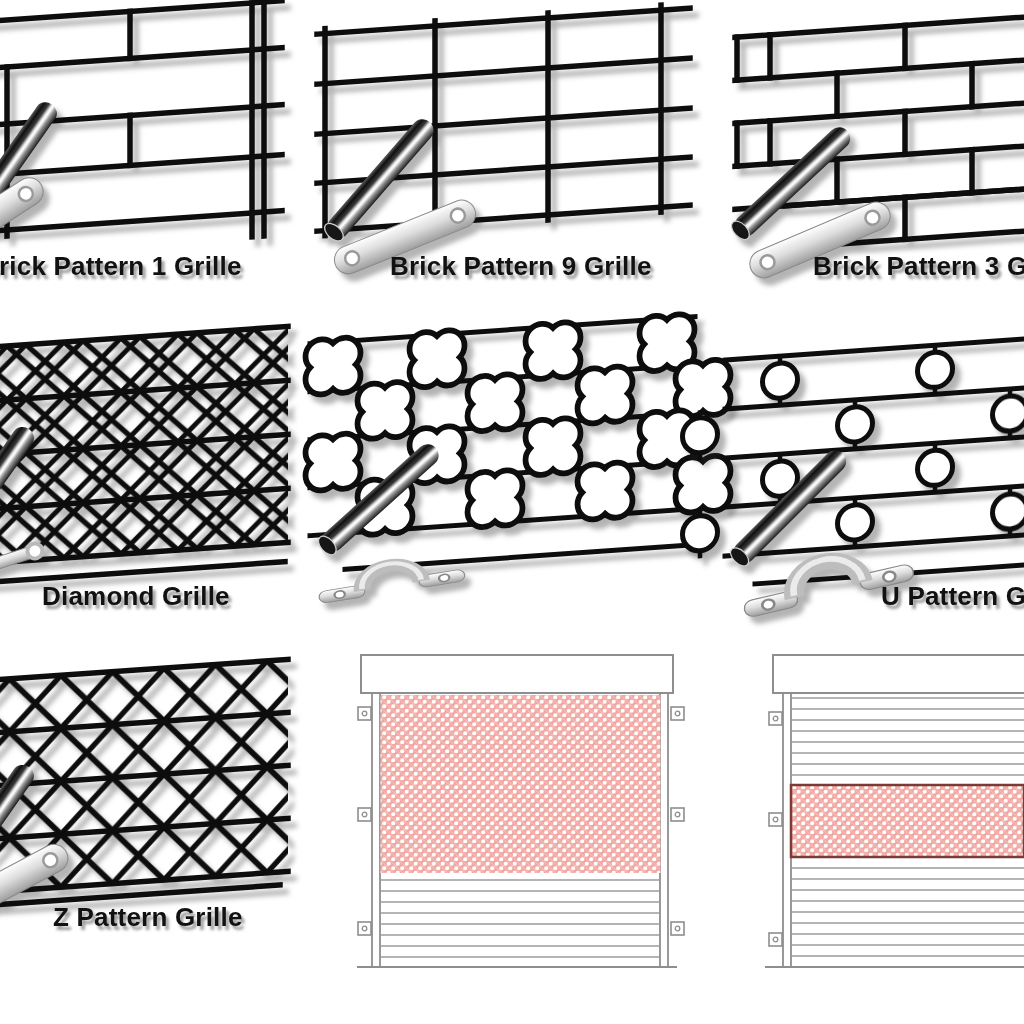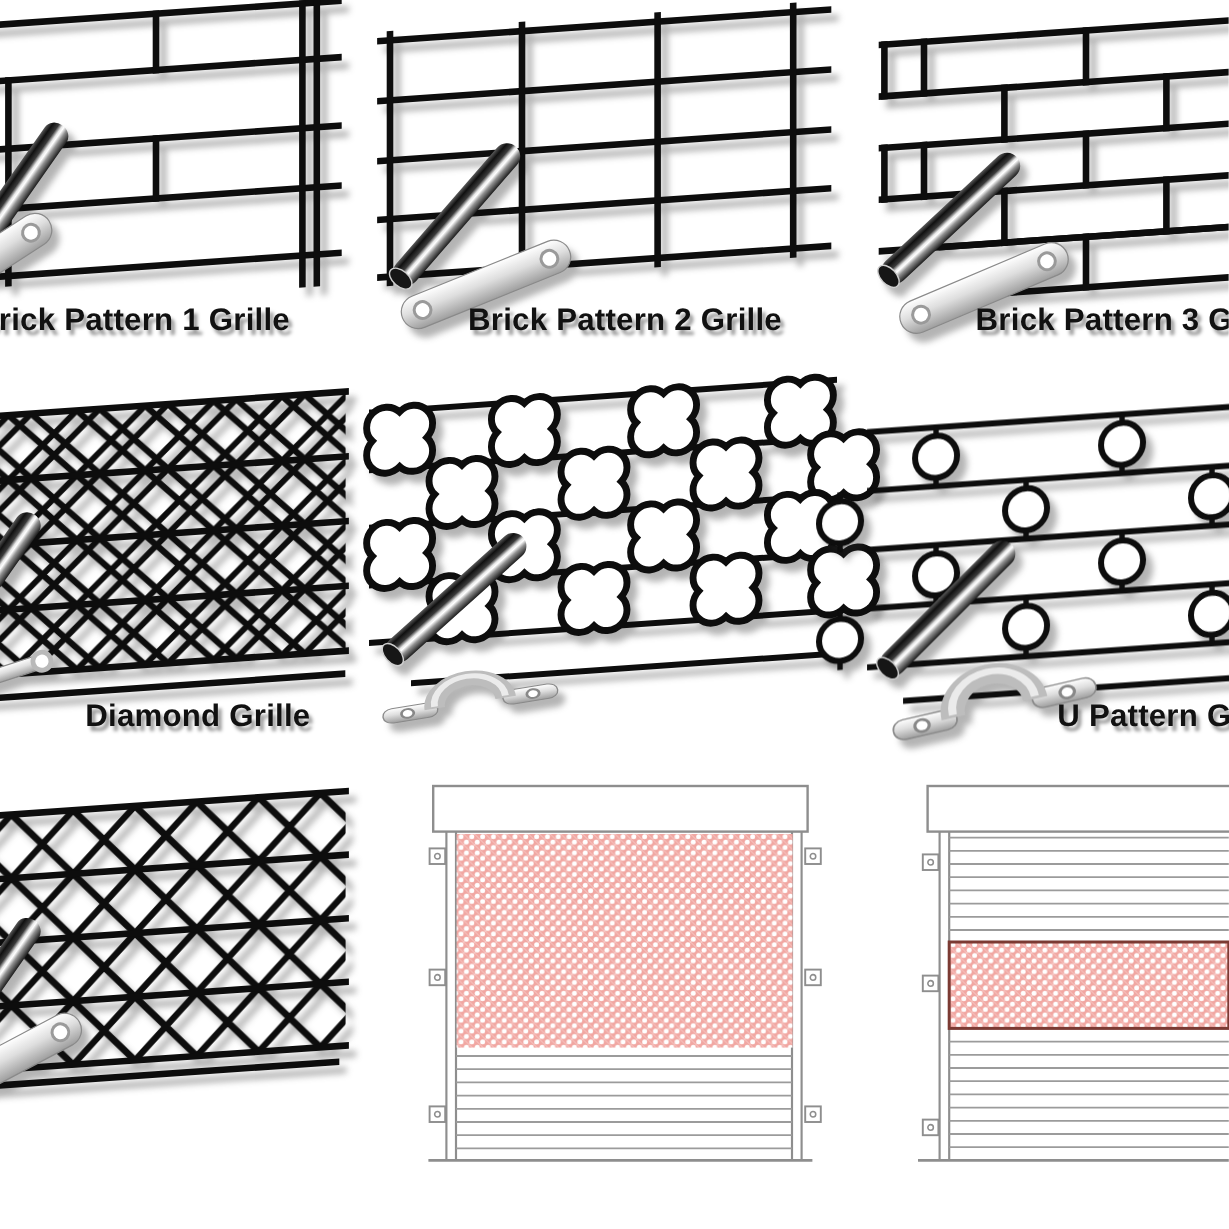--- a/index.html
+++ b/index.html
@@ -118,21 +118,21 @@
         <line x1="12" y1="184" x2="385" y2="184"></line>
         <line x1="12" y1="232" x2="385" y2="232"></line>
         <line x1="20" y1="30" x2="20" y2="237"></line>
         <line x1="130" y1="30" x2="130" y2="237"></line>
         <line x1="243" y1="30" x2="243" y2="237"></line>
         <line x1="356" y1="30" x2="356" y2="237"></line>
       </g>
       <use href="#tube" transform="translate(18,228) rotate(-49)"></use>
       <use href="#bracketFlat" transform="translate(100,237) rotate(-22)"></use>
     </svg>
-    <div class="glabel" style="left:85px;top:251px">Brick Pattern 2 Grille</div>
+    <div class="glabel" style="left:85px;top:251px">Brick Pattern 9 Grille</div>
   </div>
 
   
   <div class="cell" style="left:725px;top:0;width:300px;height:300px">
     <svg class="grille-svg" width="300" height="300">
       <g transform="skewY(-4)" stroke="#0d0d0d" stroke-width="5.5" stroke-linecap="square">
         <line x1="10" y1="38" x2="300" y2="38"></line>
         <line x1="10" y1="81" x2="300" y2="81"></line>
         <line x1="10" y1="124" x2="300" y2="124"></line>
         <line x1="10" y1="167" x2="300" y2="167"></line>
@@ -171,21 +171,21 @@
           <line x1="0" y1="72" x2="338" y2="72"></line>
           <line x1="0" y1="126" x2="338" y2="126"></line>
           <line x1="0" y1="180" x2="338" y2="180"></line>
           <line x1="0" y1="234" x2="338" y2="234"></line>
           <line x1="15" y1="253" x2="335" y2="253"></line>
         </g>
       </g>
       <use href="#tube" transform="translate(-10,205) rotate(-55) scale(0.93,1)"></use>
       <use href="#ringStrip" transform="translate(45,232) rotate(-18)"></use>
     </svg>
-    <div class="glabel" style="left:121px;top:249px">Diamond Grille</div>
+    <div class="glabel" style="left:92px;top:249px">Diamond Grille</div>
   </div>
 
   
   <div class="cell" style="left:305px;top:332px;width:395px;height:285px">
     <svg class="grille-svg" width="395" height="285">
       <g transform="skewY(-4)">
         <g stroke="#0d0d0d" stroke-width="5" stroke-linecap="square">
           <line x1="5" y1="12" x2="390" y2="12"></line>
           <line x1="5" y1="60" x2="390" y2="60"></line>
           <line x1="5" y1="108" x2="390" y2="108"></line>
@@ -256,20 +256,21 @@
           <line x1="8" y1="86" x2="338" y2="86"></line>
           <line x1="8" y1="139" x2="338" y2="139"></line>
           <line x1="8" y1="192" x2="338" y2="192"></line>
           <line x1="8" y1="245" x2="338" y2="245"></line>
           <line x1="8" y1="258" x2="330" y2="258"></line>
         </g>
       </g>
       <use href="#tube" transform="translate(-10,225) rotate(-55) scale(0.93,1)"></use>
       <use href="#bracketFlat" transform="translate(50,237) rotate(-28)"></use>
     </svg>
+    <div class="glabel" style="left:103px;top:252px">Z Pattern Grille</div>
   </div>
 
   
   <div class="cell" style="left:355px;top:650px;width:332px;height:330px">
     <svg width="332" height="330">
       <g stroke="#8e8e8e" fill="none">
         <rect x="6" y="5" width="312" height="38" stroke-width="2" fill="#ffffff"></rect>
         <line x1="17" y1="43" x2="17" y2="317" stroke-width="1.8"></line>
         <line x1="25" y1="43" x2="25" y2="317" stroke-width="1.8"></line>
         <line x1="305" y1="43" x2="305" y2="317" stroke-width="1.8"></line>

